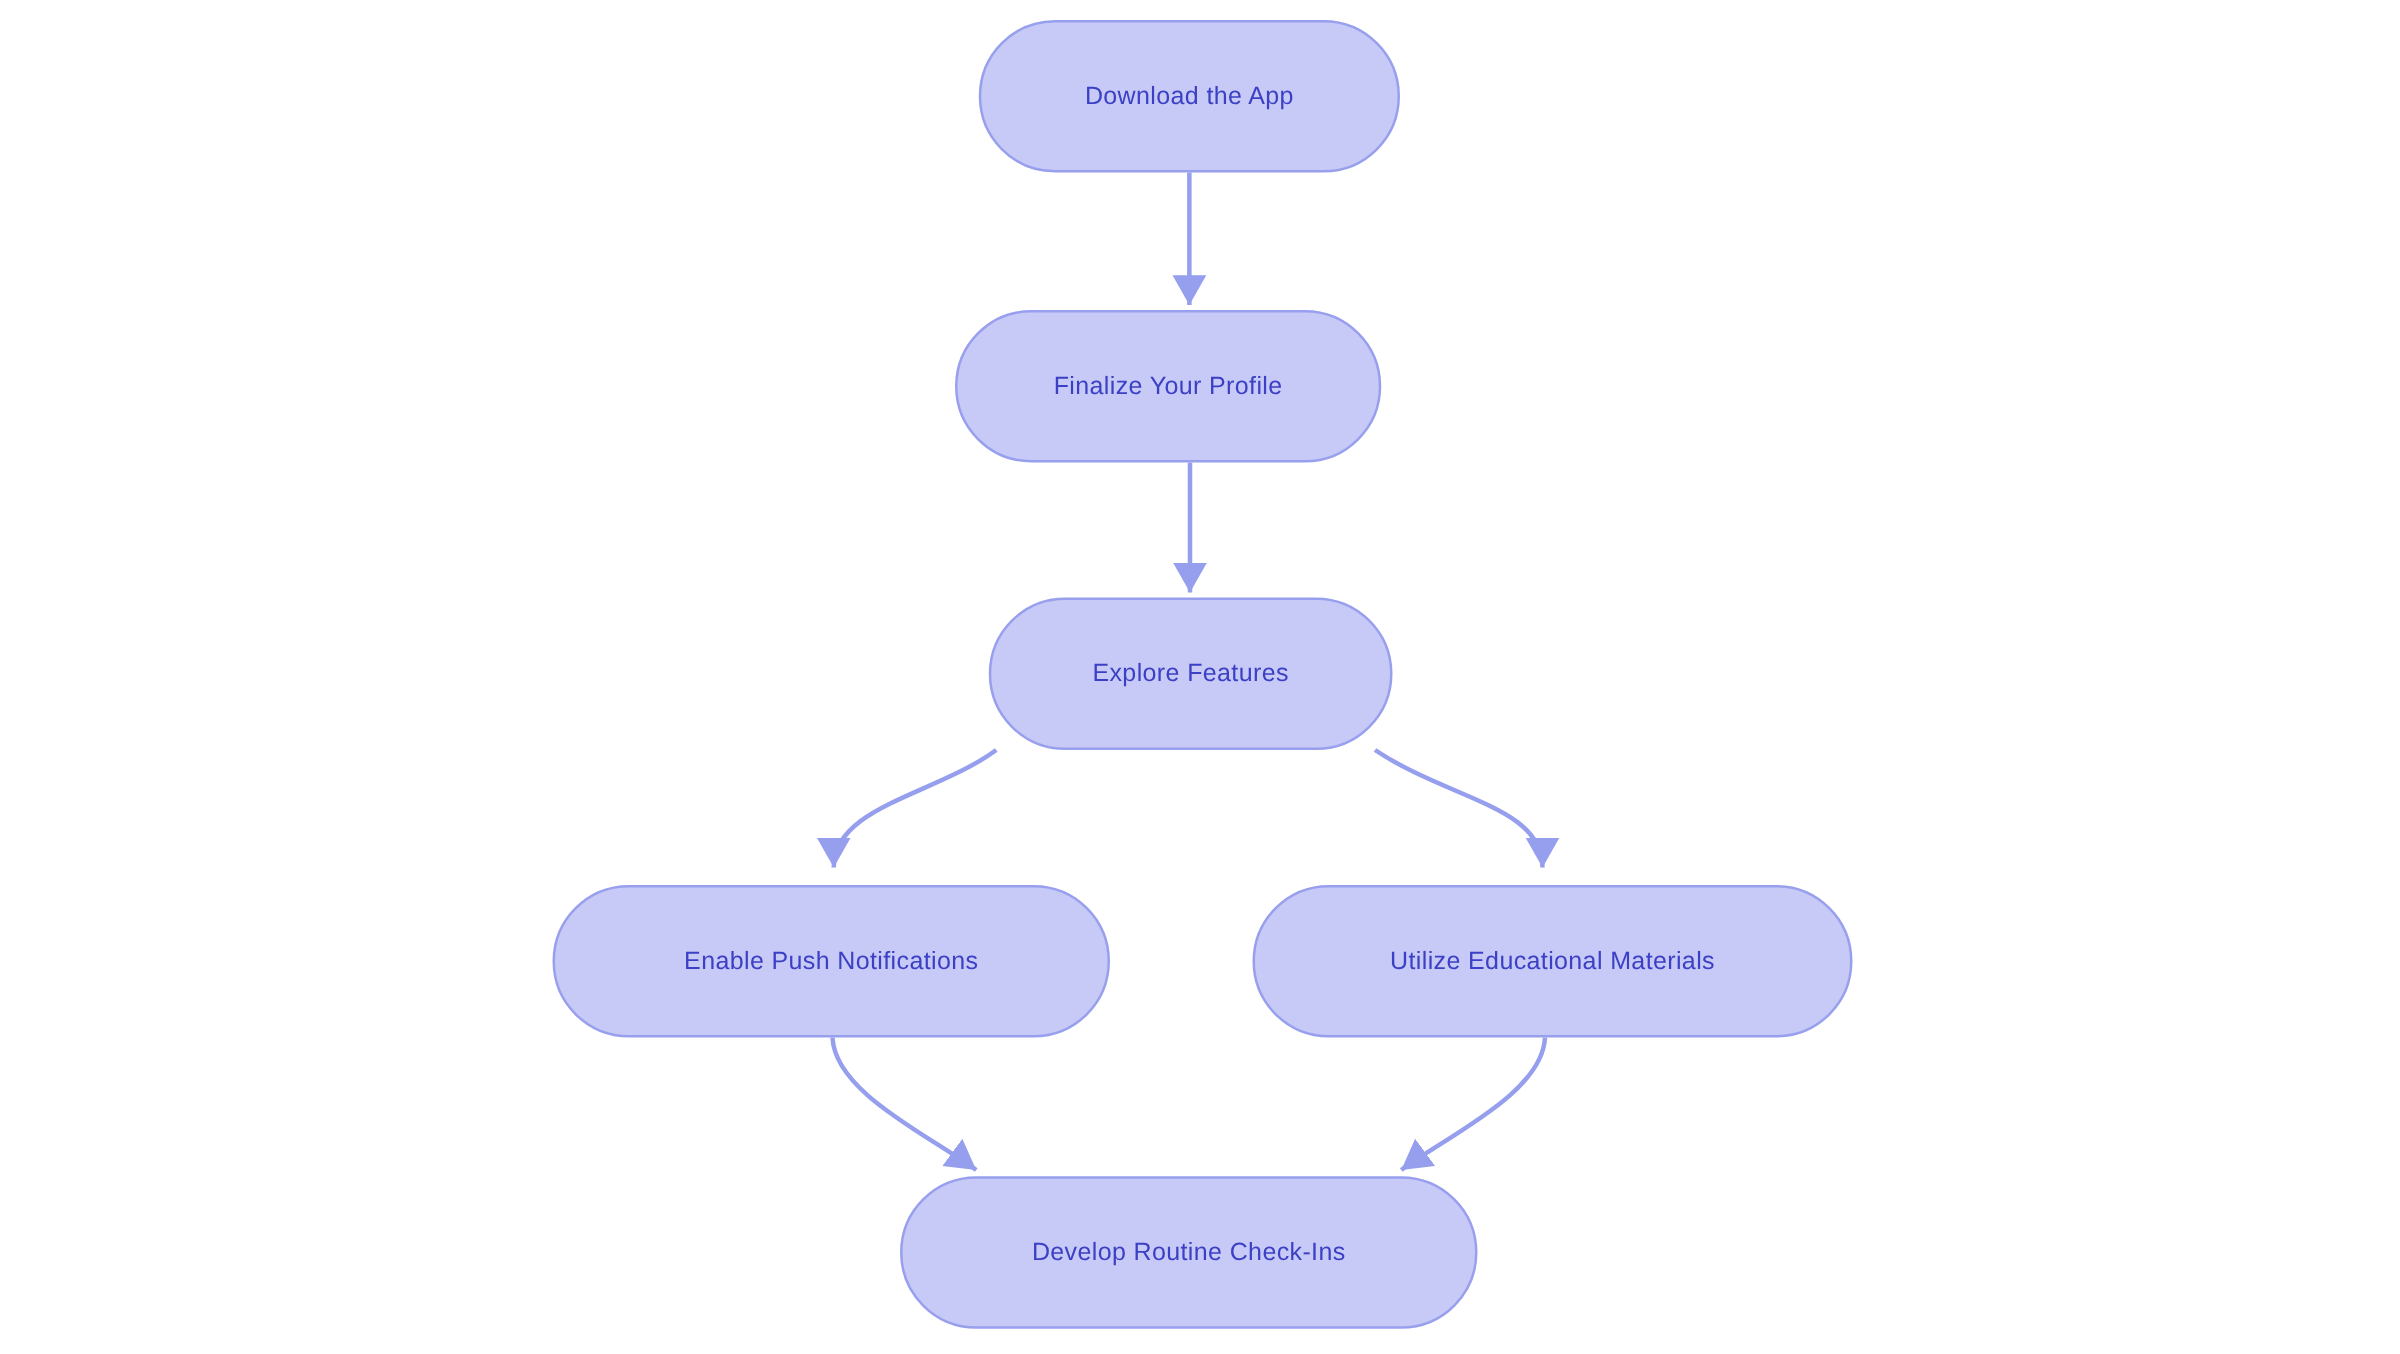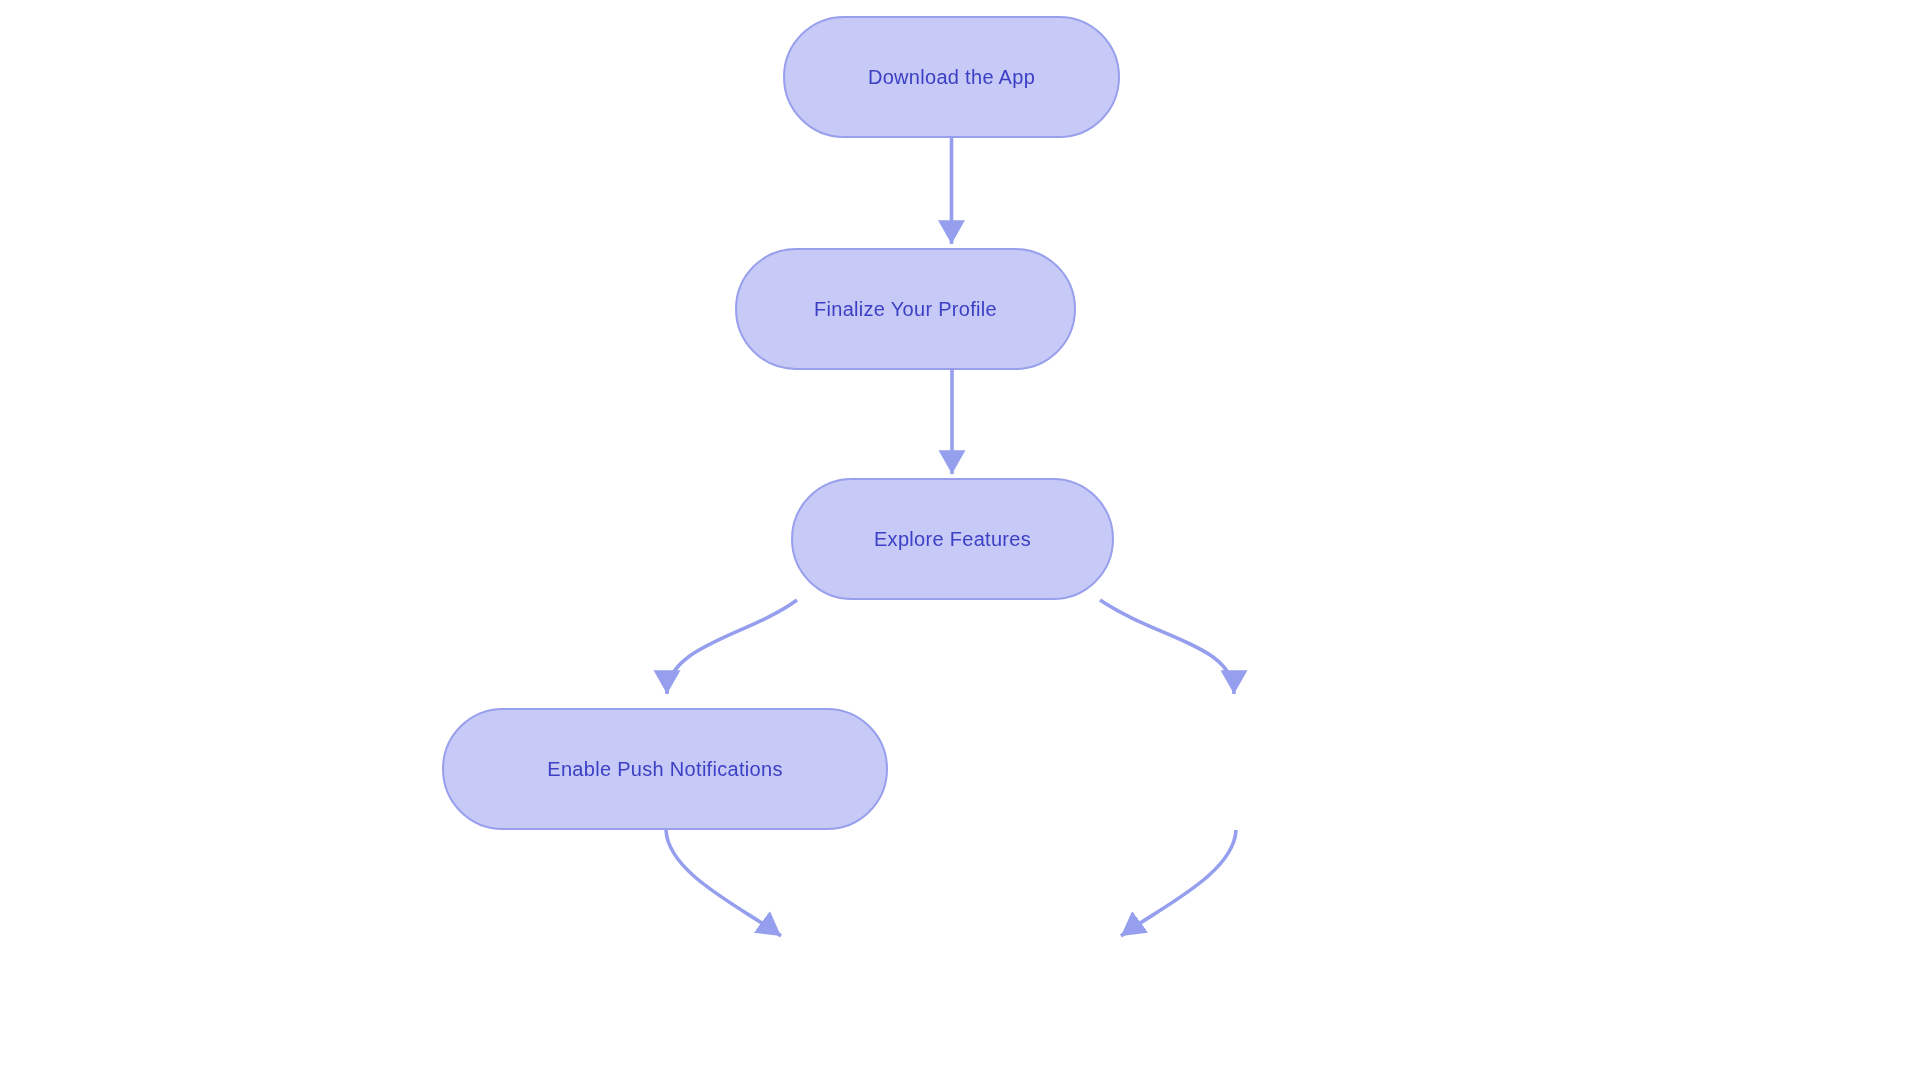--- a/index.html
+++ b/index.html
@@ -46,21 +46,21 @@
     color: var(--text);
     font-size: 20px;
     letter-spacing: 0.3px;
     display: flex;
     align-items: center;
     justify-content: center;
     text-align: center;
     white-space: nowrap;
   }
   .node-download  { left: 783px;  top: 16px;  width: 337px; }
-  .node-finalize  { left: 735px;  top: 248px; width: 341px; }
+  .node-finalize  { left: 764px;  top: 248px; width: 341px; }
   .node-explore   { left: 791px;  top: 478px; width: 323px; }
   .node-push      { left: 442px;  top: 708px; width: 446px; }
   .node-materials { left: 1002px; top: 708px; width: 480px; }
   .node-checkins  { left: 720px;  top: 941px; width: 462px; }
 </style>
 </head>
 <body>
 
 <div class="canvas">
 
@@ -79,15 +79,17 @@
   </svg>
 
   <div class="node node-download">Download the App</div>
 
   <div class="node node-finalize">Finalize Your Profile</div>
 
   <div class="node node-push">Enable Push Notifications</div>
 
   <div class="node node-explore">Explore Features</div>
 
+  <div class="node node-materials">Utilize Educational Materials</div>
 
+  <div class="node node-checkins">Develop Routine Check-Ins</div>
 
 </div>
 
 </body></html>

